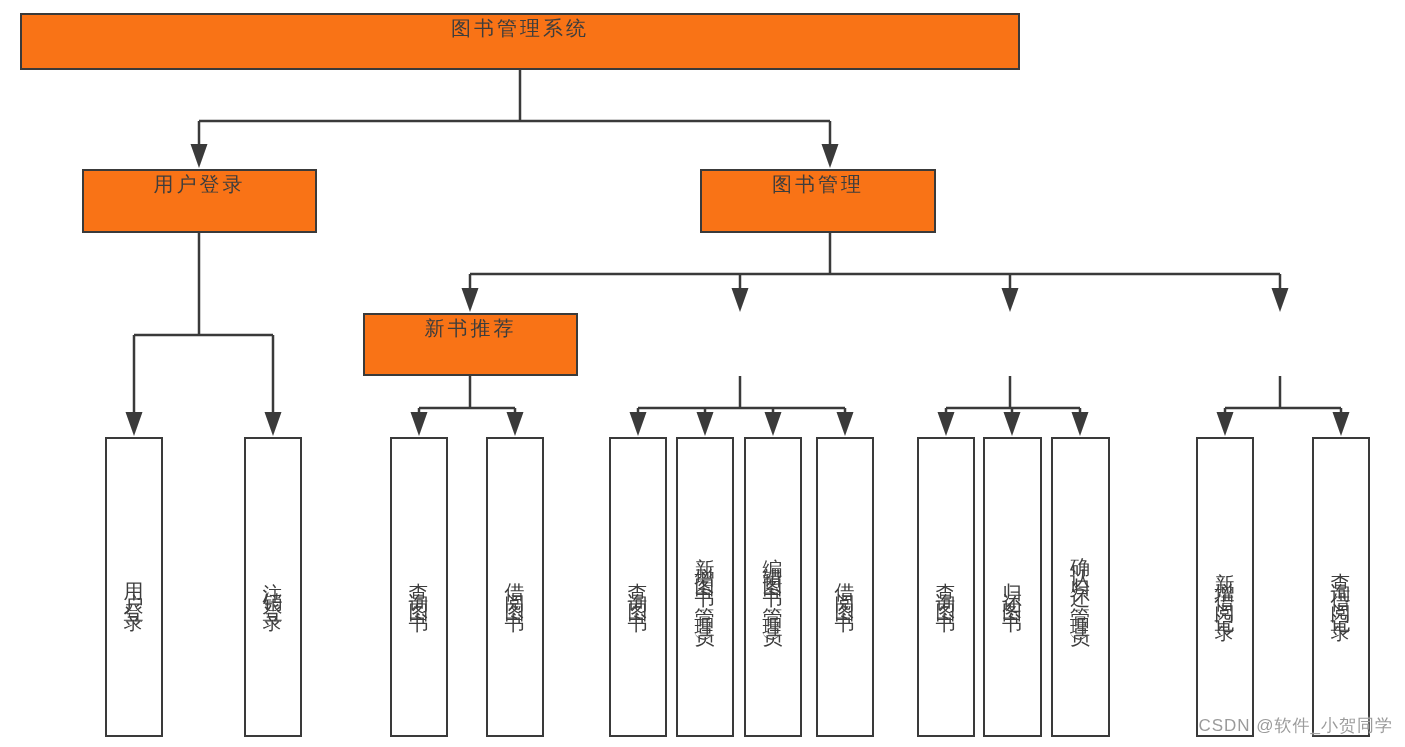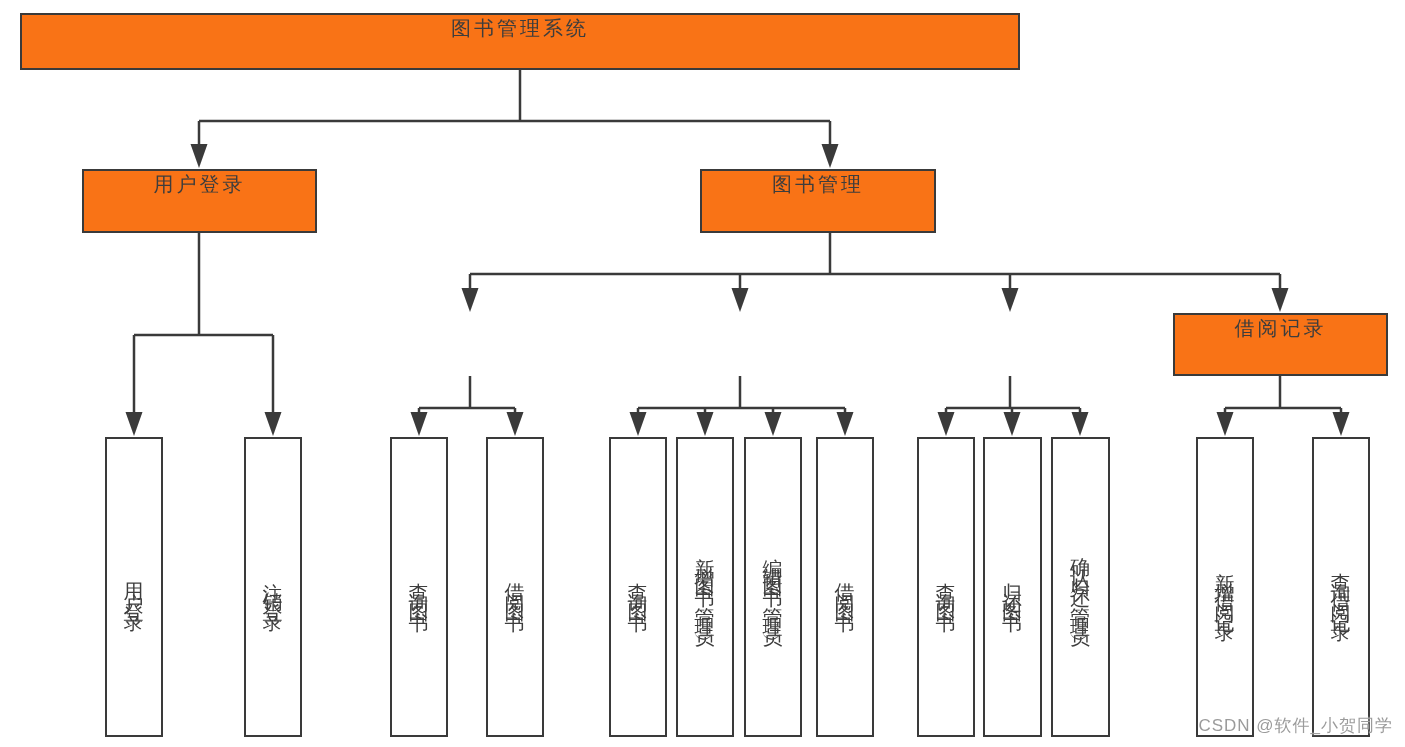--- a/index.html
+++ b/index.html
@@ -104,22 +104,22 @@
     <span>图书管理系统</span>
   </div>
 
   <div class="node" style="left:82px;top:169px;width:235px;height:64px;">
     <span>用户登录</span>
   </div>
   <div class="node" style="left:700px;top:169px;width:236px;height:64px;">
     <span>图书管理</span>
   </div>
 
-  <div class="node" style="left:1173px;top:313px;width:215px;height:63px;">
-    <span>借阅记录</span>
+  <div class="node" style="left:363px;top:313px;width:215px;height:63px;">
+    <span>新书推荐</span>
   </div>
 
   <div class="leaf" style="left:105px;top:437px;width:58px;height:300px;">
     <span class="vtext">用户登录</span>
   </div>
   <div class="leaf" style="left:244px;top:437px;width:58px;height:300px;">
     <span class="vtext">注销登录</span>
   </div>
 
   <div class="leaf" style="left:390px;top:437px;width:58px;height:300px;">

